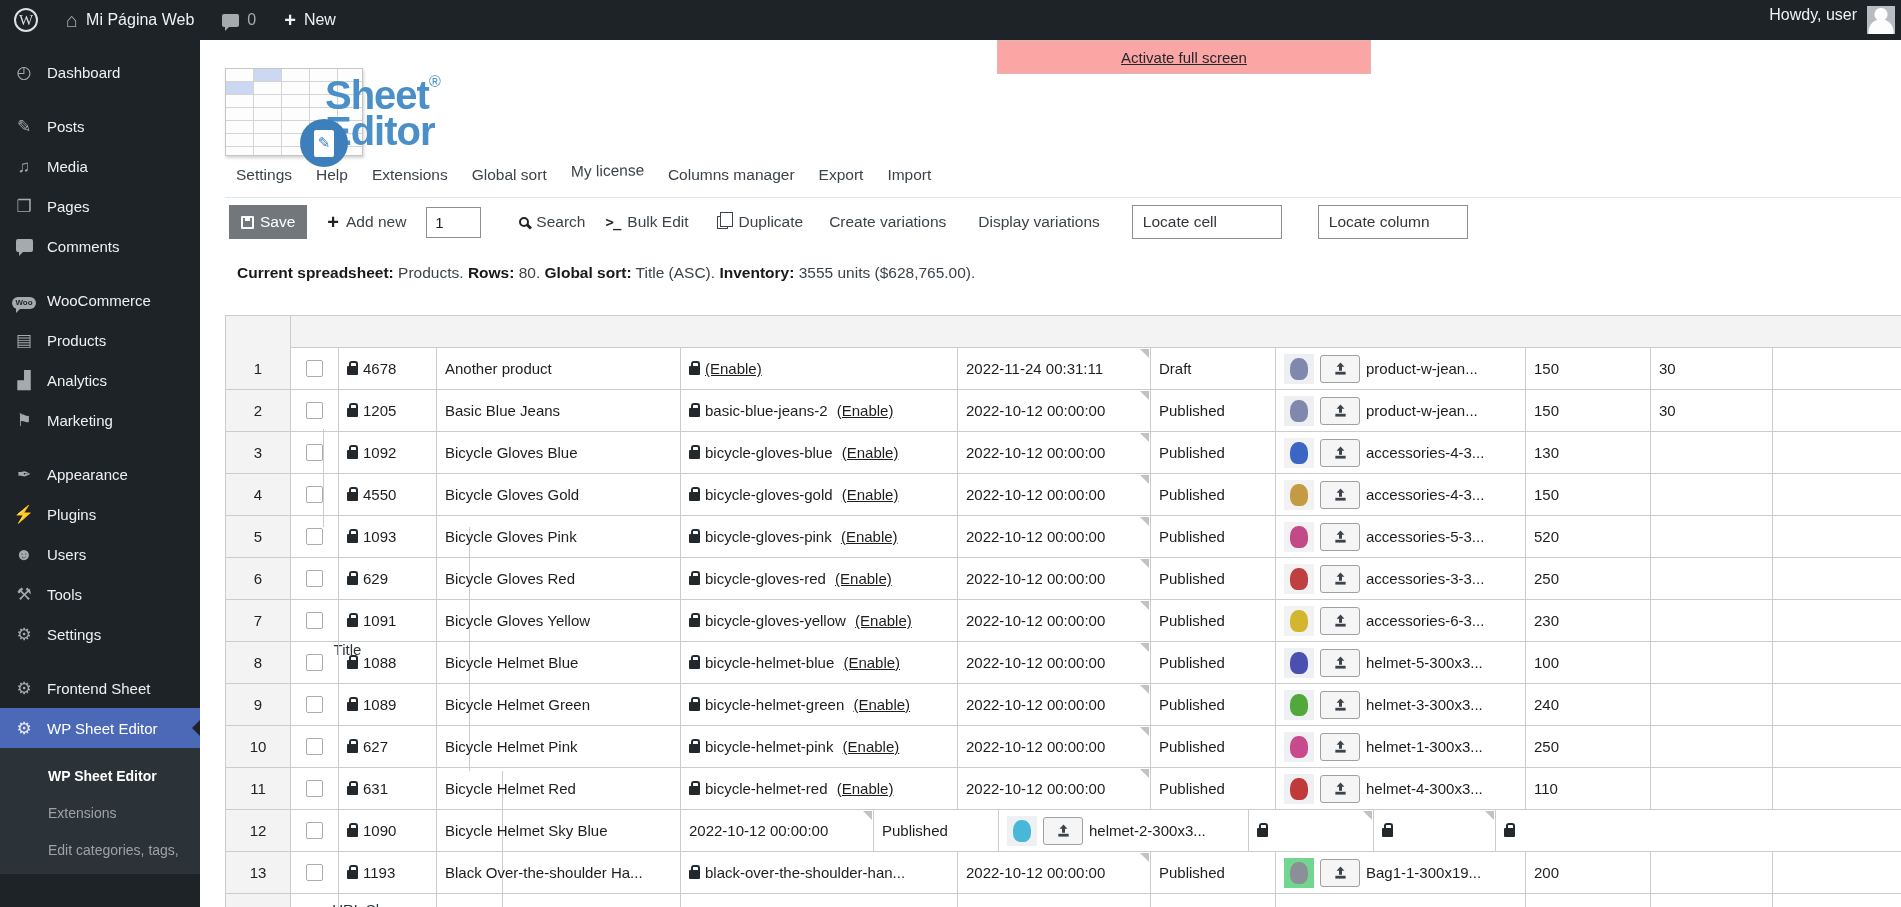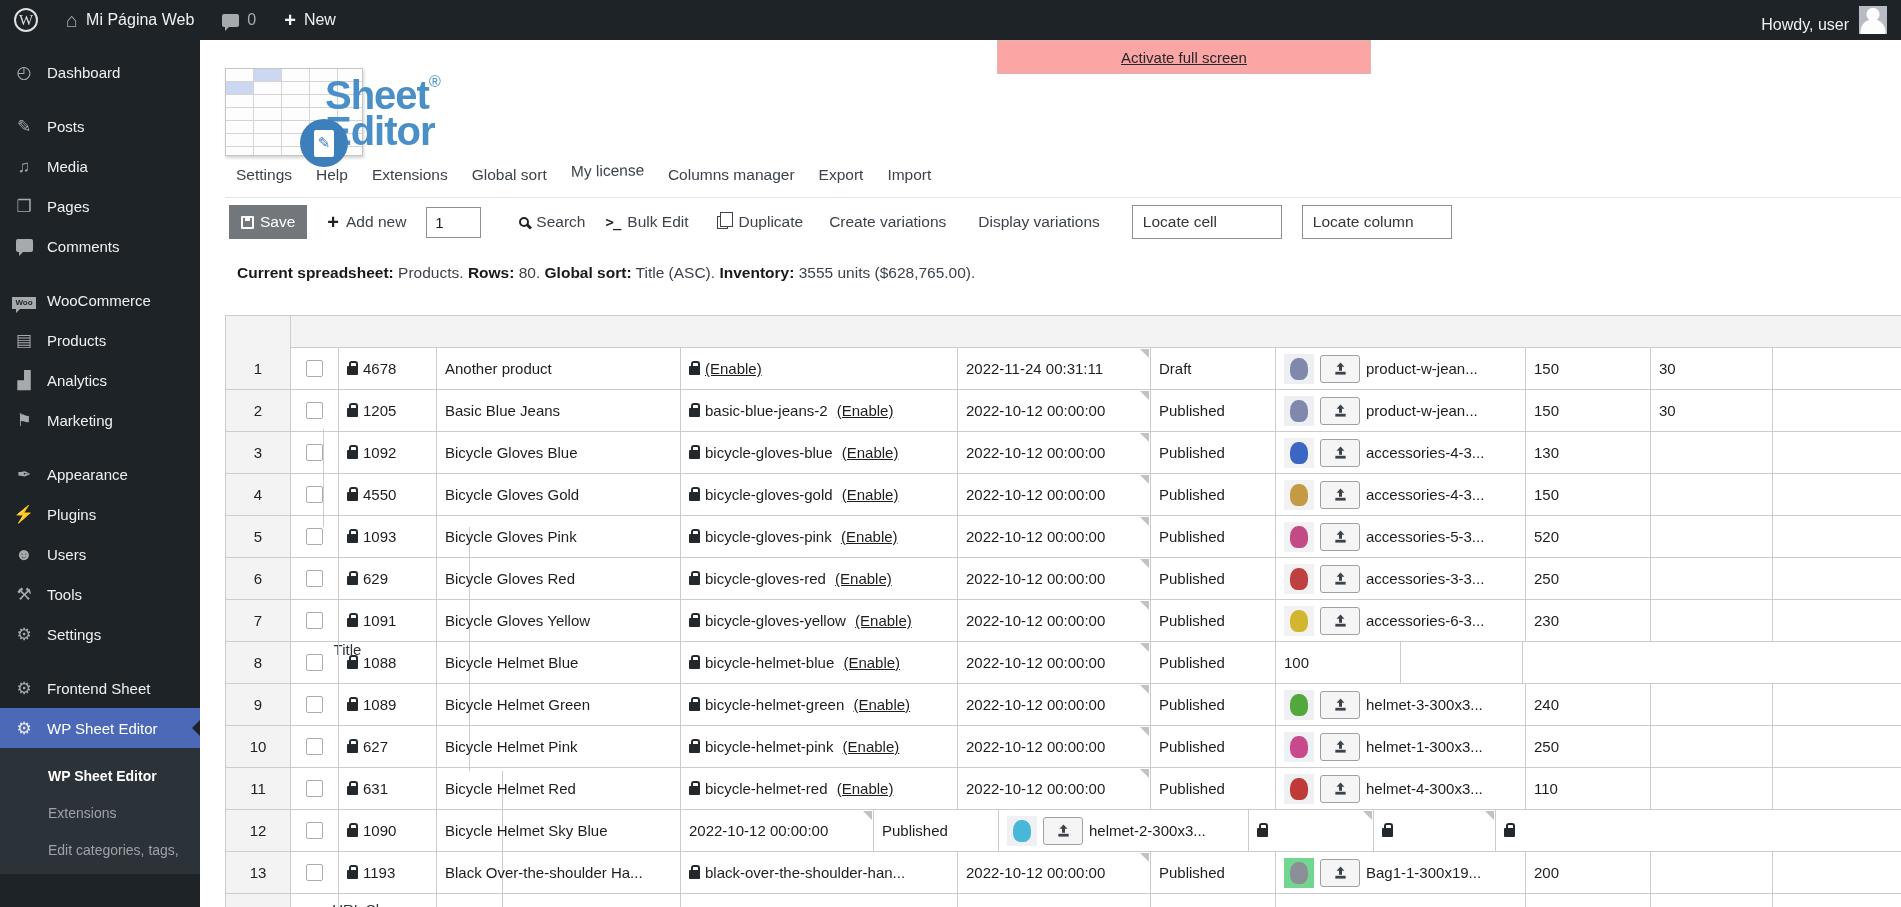--- a/index.html
+++ b/index.html
@@ -2,38 +2,38 @@
 <html><head>
 <meta charset="utf-8">
 <style>
   * { margin:0; padding:0; box-sizing:border-box; }
   html,body { width:1901px; height:907px; overflow:hidden; }
   body { font-family:"Liberation Sans", sans-serif; background:#fff; position:relative; color:#1e1e1e; }
 
   
   #adminbar { position:absolute; left:0; top:0; width:1901px; height:40px; background:#1d2327; color:#f0f0f1; display:flex; align-items:center; font-size:16px; z-index:30; }
   .ab-item { display:flex; align-items:center; gap:8px; padding:0 14px; height:100%; cursor:pointer; }
-  .ab-right { margin-left:auto; display:flex; align-items:flex-end; gap:10px; padding-right:14px; }
+  .ab-right { margin-left:auto; display:flex; align-items:flex-start; gap:10px; padding-right:6px; }
   .wp-logo { width:24px; height:24px; border:2px solid #dfdfe0; border-radius:50%; display:flex; align-items:center; justify-content:center; font-family:"Liberation Serif",serif; font-size:15px; color:#dfdfe0; }
   .home-ico { font-size:20px; color:#a7aaad; line-height:1; }
   .bubble { width:17px; height:13px; background:#a7aaad; border-radius:2px; position:relative; display:inline-block; }
   .bubble::after { content:""; position:absolute; left:3px; bottom:-4px; border:4px solid transparent; border-top-color:#a7aaad; border-left-color:#a7aaad; }
   .count { color:#a7aaad; }
   .plus-ico { font-size:20px; font-weight:bold; color:#f0f0f1; line-height:1; }
   .avatar { width:28px; height:28px; background:#b6bcc2; background-image:radial-gradient(circle at 50% 30%, #fdfdfd 0 6px, transparent 7px), radial-gradient(circle at 50% 92%, #fdfdfd 0 12px, transparent 13px); }
 
   
   #sidebar { position:absolute; left:0; top:40px; width:200px; height:867px; background:#1d2327; color:#f0f0f1; padding-top:12px; z-index:20; }
   .sb-item { position:relative; height:40px; display:flex; align-items:center; gap:11px; padding:0 0 0 12px; font-size:15px; color:#f0f0f1; cursor:pointer; }
   .sb-item.gap { margin-top:14px; }
   .sb-ico { width:24px; text-align:center; color:#a7aaad; font-size:17px; line-height:1; flex:0 0 24px; }
   .sb-item.active { background:#4b69b6; color:#fff; }
   .sb-item.active .sb-ico { color:#e8eaf3; }
   .sb-item.active::after { content:""; position:absolute; right:0; top:50%; margin-top:-8px; border:8px solid transparent; border-right-color:#1d2327; }
-  .woo-bubble { display:inline-block; background:#a7aaad; border-radius:0; color:#1d2327; font-size:8px; font-weight:bold; padding:2px 3px; position:relative; }
+  .woo-bubble { display:inline-block; background:#a7aaad; border-radius:6px; color:#1d2327; font-size:8px; font-weight:bold; padding:2px 3px; position:relative; }
   .woo-bubble::after { content:""; position:absolute; left:4px; bottom:-4px; border:3px solid transparent; border-top-color:#a7aaad; border-left-color:#a7aaad; }
   #submenu { background:#2c3338; padding:9px 0 6px; }
   .sub-item { height:37px; display:flex; align-items:center; padding-left:48px; font-size:14px; color:#9ca2a7; cursor:pointer; }
   .sub-item.current { color:#fff; font-weight:bold; }
 
   
   #fullscreen-box { position:absolute; left:997px; top:40px; width:374px; height:34px; background:#fca5a5; border:1px dotted #c3c4c7; display:flex; align-items:center; justify-content:center; z-index:5; }
   #fullscreen-box a { color:#23282d; text-decoration:underline; font-size:15px; cursor:pointer; }
 
   #logo { position:absolute; left:225px; top:64px; width:260px; height:100px; }
@@ -249,21 +249,21 @@
     <span class="dup-ico"></span>
     <span>Duplicate</span>
   </div>
   <div class="tb-btn" style="margin-left:6px;">
     <span>Create variations</span>
   </div>
   <div class="tb-btn" style="margin-left:12px;">
     <span>Display variations</span>
   </div>
   <input class="locate-input" style="margin-left: 12px;" placeholder="Locate cell">
-  <input class="locate-input" style="margin-left: 0;" placeholder="Locate column">
+  <input class="locate-input" style="margin-left: 16px;" placeholder="Locate column">
 </div>
 
 <div id="status-line">
   <b>Current spreadsheet:</b> <span>Products.</span>
   <b>Rows:</b> <span>80.</span>
   <b>Global sort:</b> <span>Title (ASC).</span>
   <b>Inventory:</b> <span>3555 units ($628,765.00).</span>
 </div>
 
 <div id="sheet">
@@ -471,20 +471,32 @@
       <div class="trow">
     <div class="tcell c-num">8</div>
     <div class="tcell c-cb">
           <span class="checkbox"></span>
         </div>
     <div class="tcell c-id"><span class="lock"></span>1088</div>
     <div class="tcell c-title">Bicycle Helmet Blue</div>
     <div class="tcell c-slug"><span class="lock"></span>bicycle-helmet-blue&nbsp;<span class="enable-link">(Enable)</span></div>
     <div class="tcell c-date">2022-10-12 00:00:00<span class="corner"></span></div>
     <div class="tcell c-status">Published</div>
+    <div class="tcell c-img">
+          <span class="thumb" style="background: rgb(238, 240, 244);">
+            <span class="thumb-blob" style="background: rgb(74, 79, 176);"></span>
+          </span>
+          <span class="upload-btn">
+            <svg width="15" height="15" viewBox="0 0 16 16">
+              <path fill="#3c434a" d="M8 1.5l4.2 4.6H9.6v4.4H6.4V6.1H3.8z"></path>
+              <path fill="#3c434a" d="M2.5 11.5h11v3h-11z"></path>
+            </svg>
+          </span>
+          <span class="fname">helmet-5-300x3...</span>
+        </div>
     <div class="tcell c-reg">100</div>
     <div class="tcell c-sale"></div>
     <div class="tcell c-start"></div>
   </div>
       <div class="trow">
     <div class="tcell c-num">9</div>
     <div class="tcell c-cb">
           <span class="checkbox"></span>
         </div>
     <div class="tcell c-id"><span class="lock"></span>1089</div>

